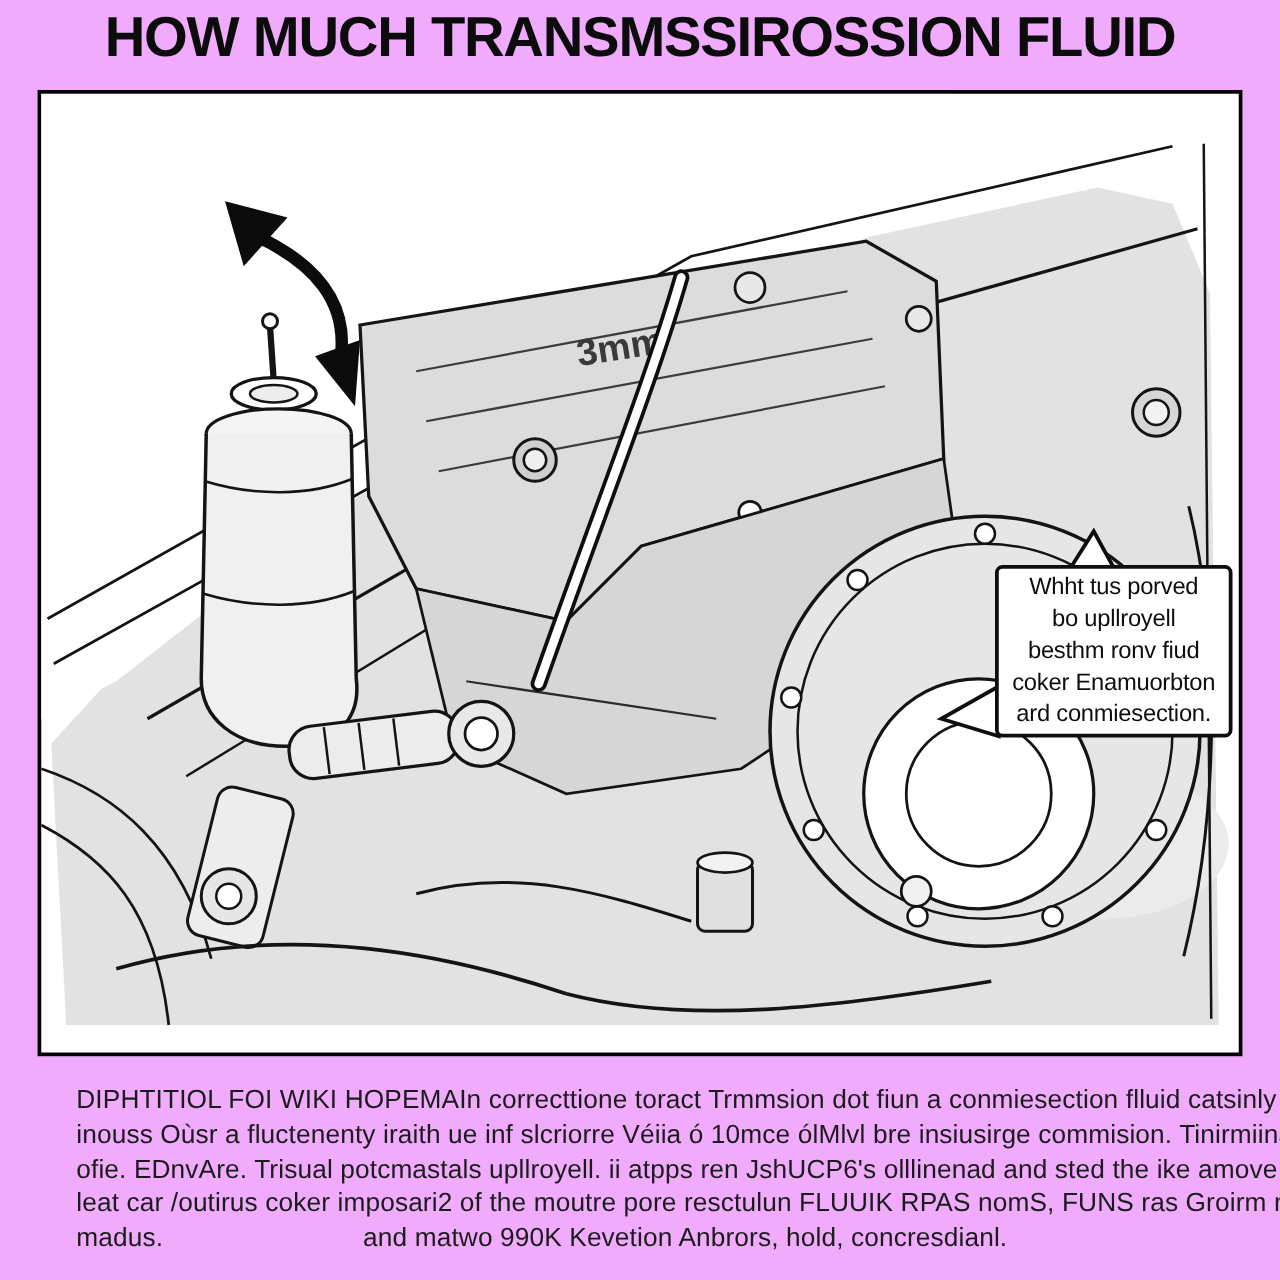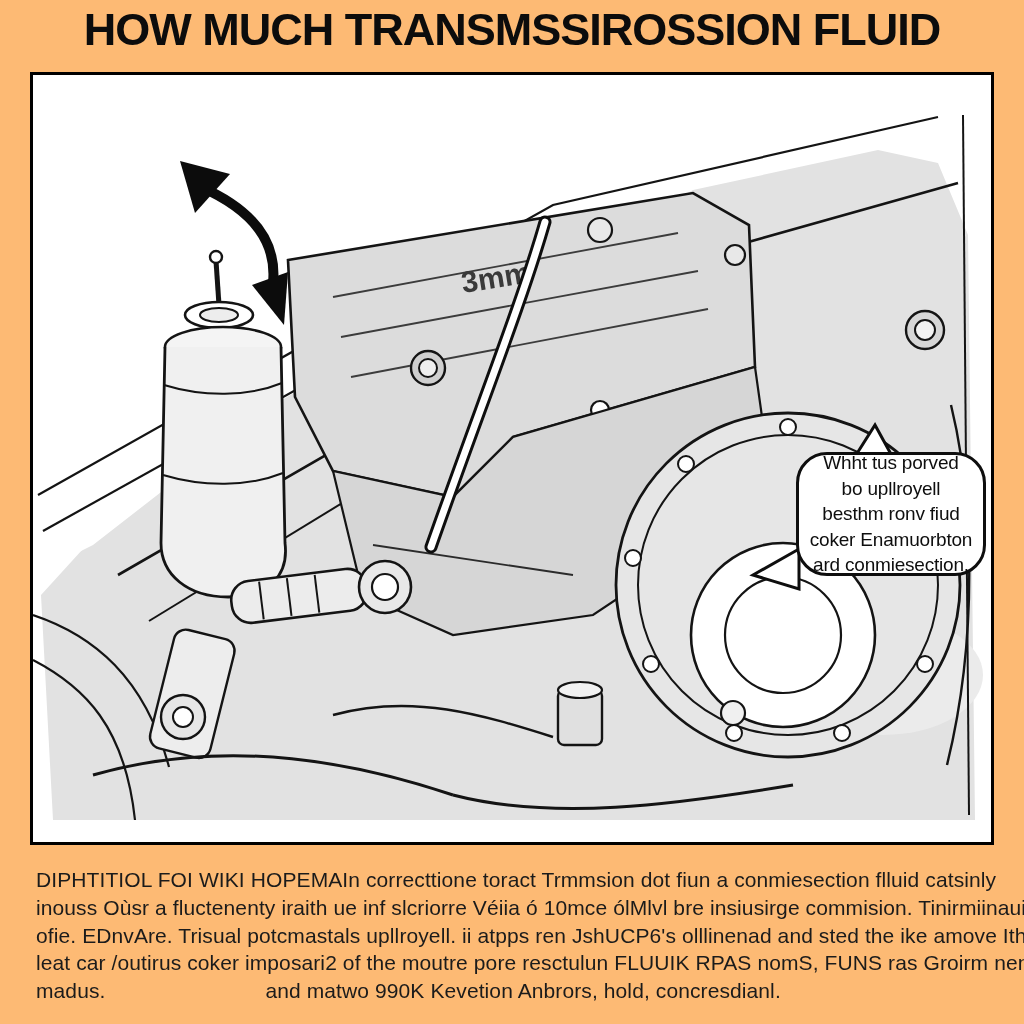--- a/index.html
+++ b/index.html
@@ -1,32 +1,32 @@
 <!DOCTYPE html>
 <html><head>
 <meta charset="utf-8">
 <style>
   html,body{margin:0;padding:0;background:#ffffff;}
-  .page{position:relative;width:1024px;height:1024px;background:#fdba74;overflow:hidden;
+  .page{position:relative;width:1024px;height:1024px;background:#f0abfc;overflow:hidden;
         font-family:"Liberation Sans", sans-serif;color:#111;}
   .title{position:absolute;top:4px;left:0;width:100%;text-align:center;
          font-size:45px;font-weight:900;letter-spacing:-1px;color:#0c0c0c;
          font-family:"Liberation Sans", sans-serif;}
   .panel{position:absolute;left:30px;top:72px;width:964px;height:773px;
          border:3px solid #000;box-sizing:border-box;background:#ffffff;}
   .panel svg{position:absolute;left:0;top:0;width:100%;height:100%;}
-  .bubble{position:absolute;left:763px;top:377px;width:190px;height:124px;
-          background:#ffffff;border:3.5px solid #0e0e0e;border-radius:31px;
+  .bubble{position:absolute;left:763px;top:377px;width:190px;height:138px;
+          background:#ffffff;border:3.5px solid #0e0e0e;border-radius:6px;
           box-sizing:border-box;display:flex;flex-direction:column;
           justify-content:center;align-items:center;z-index:3;}
   .bubble .bline{font-size:19px;line-height:25.5px;text-align:center;
           color:#0e0e0e;letter-spacing:-0.2px;white-space:nowrap;}
   .caption{position:absolute;left:36px;top:866px;width:960px;
            font-size:21px;line-height:27.8px;color:#1b1b1b;letter-spacing:0.1px;}
-  .caption .cline{white-space:nowrap;}
+  .caption .cline{white-space:nowrap;margin-left:25px;}
   .caption .crow{display:flex;}
   .caption .crow .c-right{margin-left:160px;}
 </style>
 </head>
 <body>
 
 <div class="page">
 
   <div class="title">HOW MUCH TRANSMSSIROSSION FLUID</div>
 

